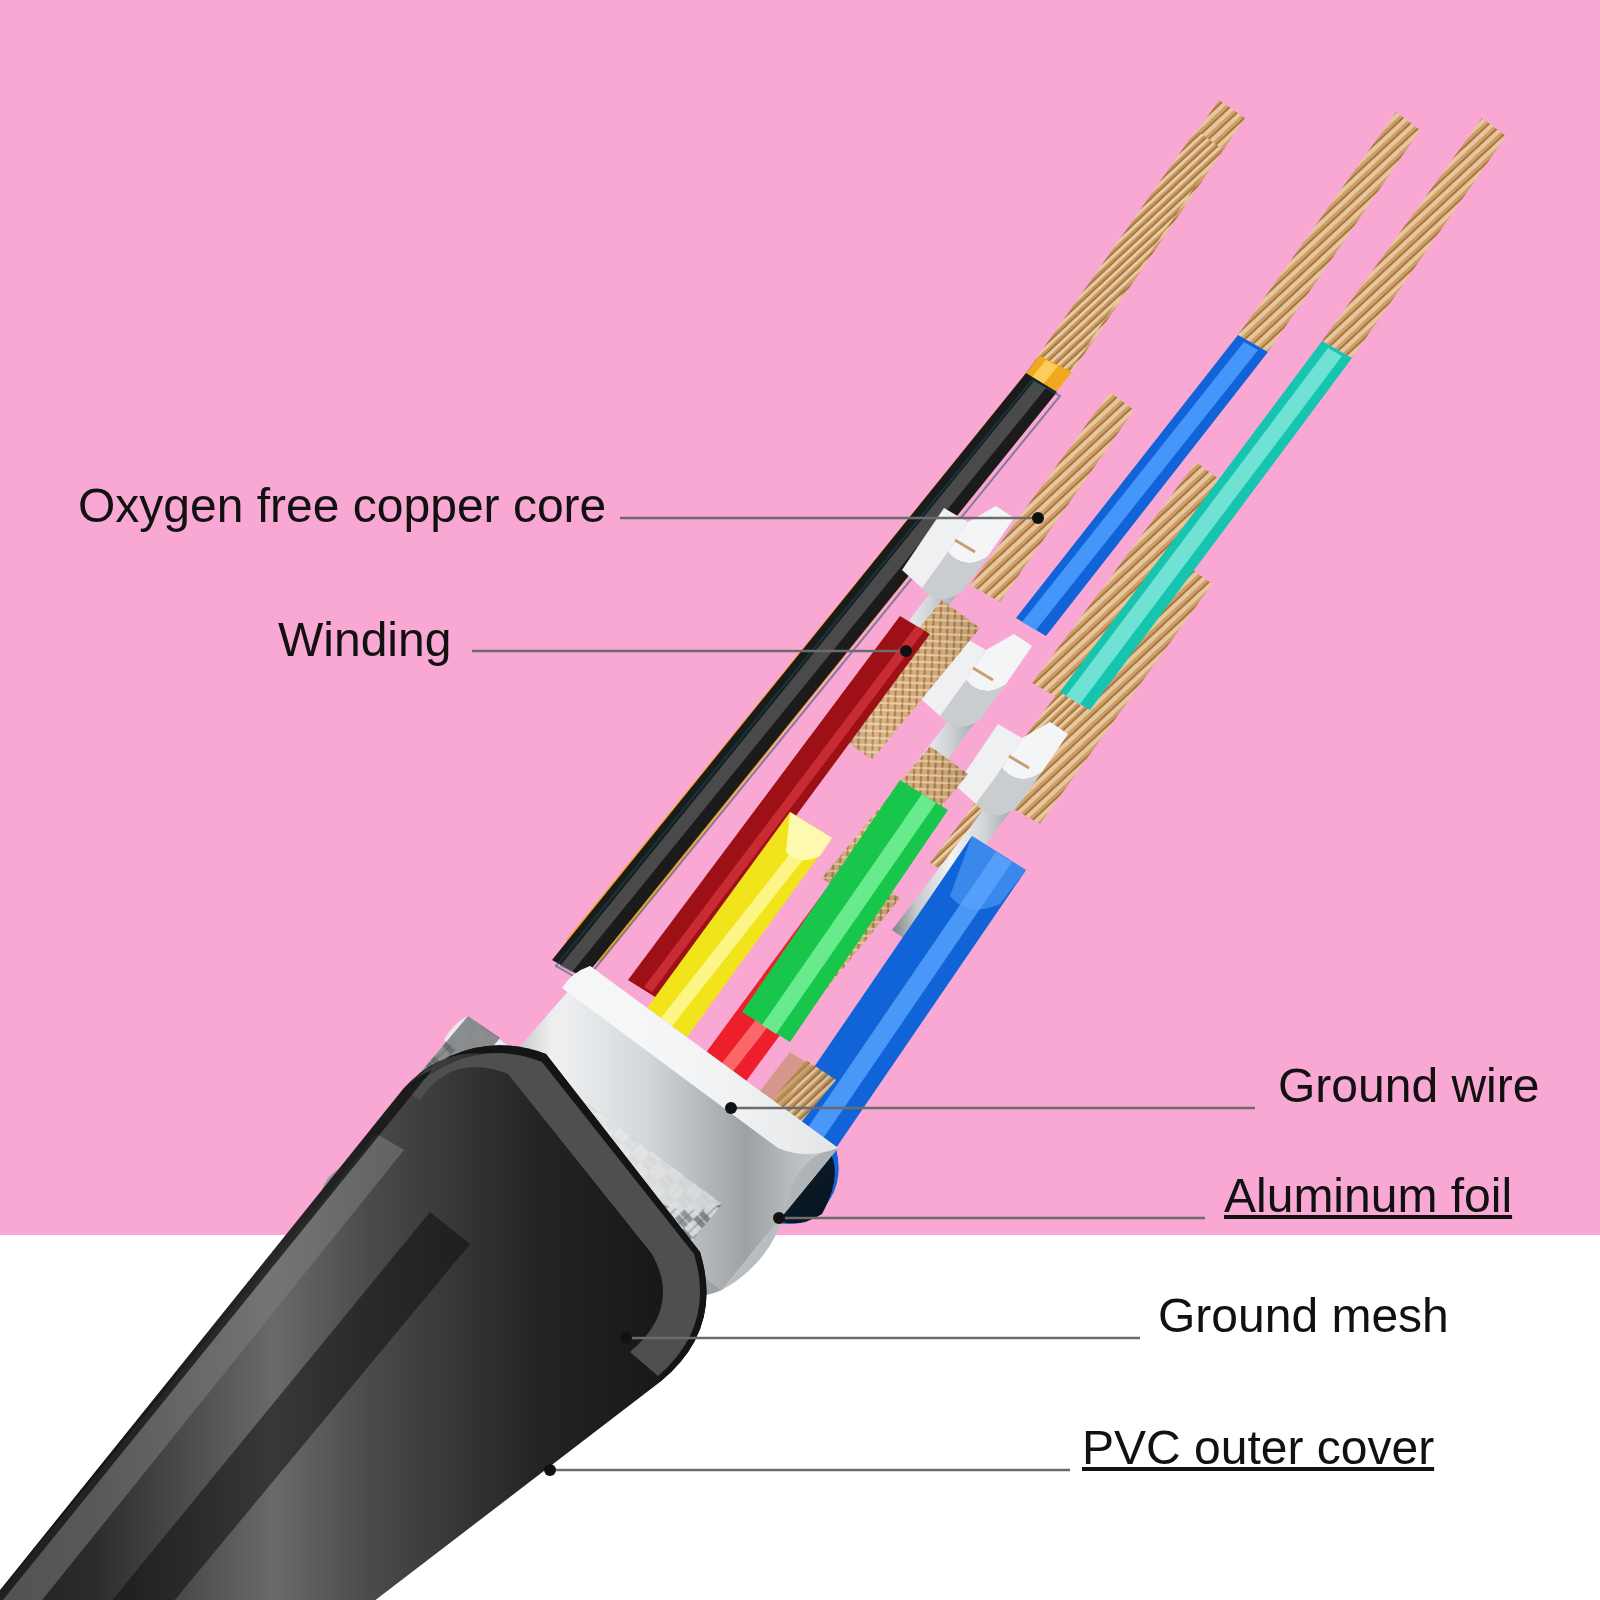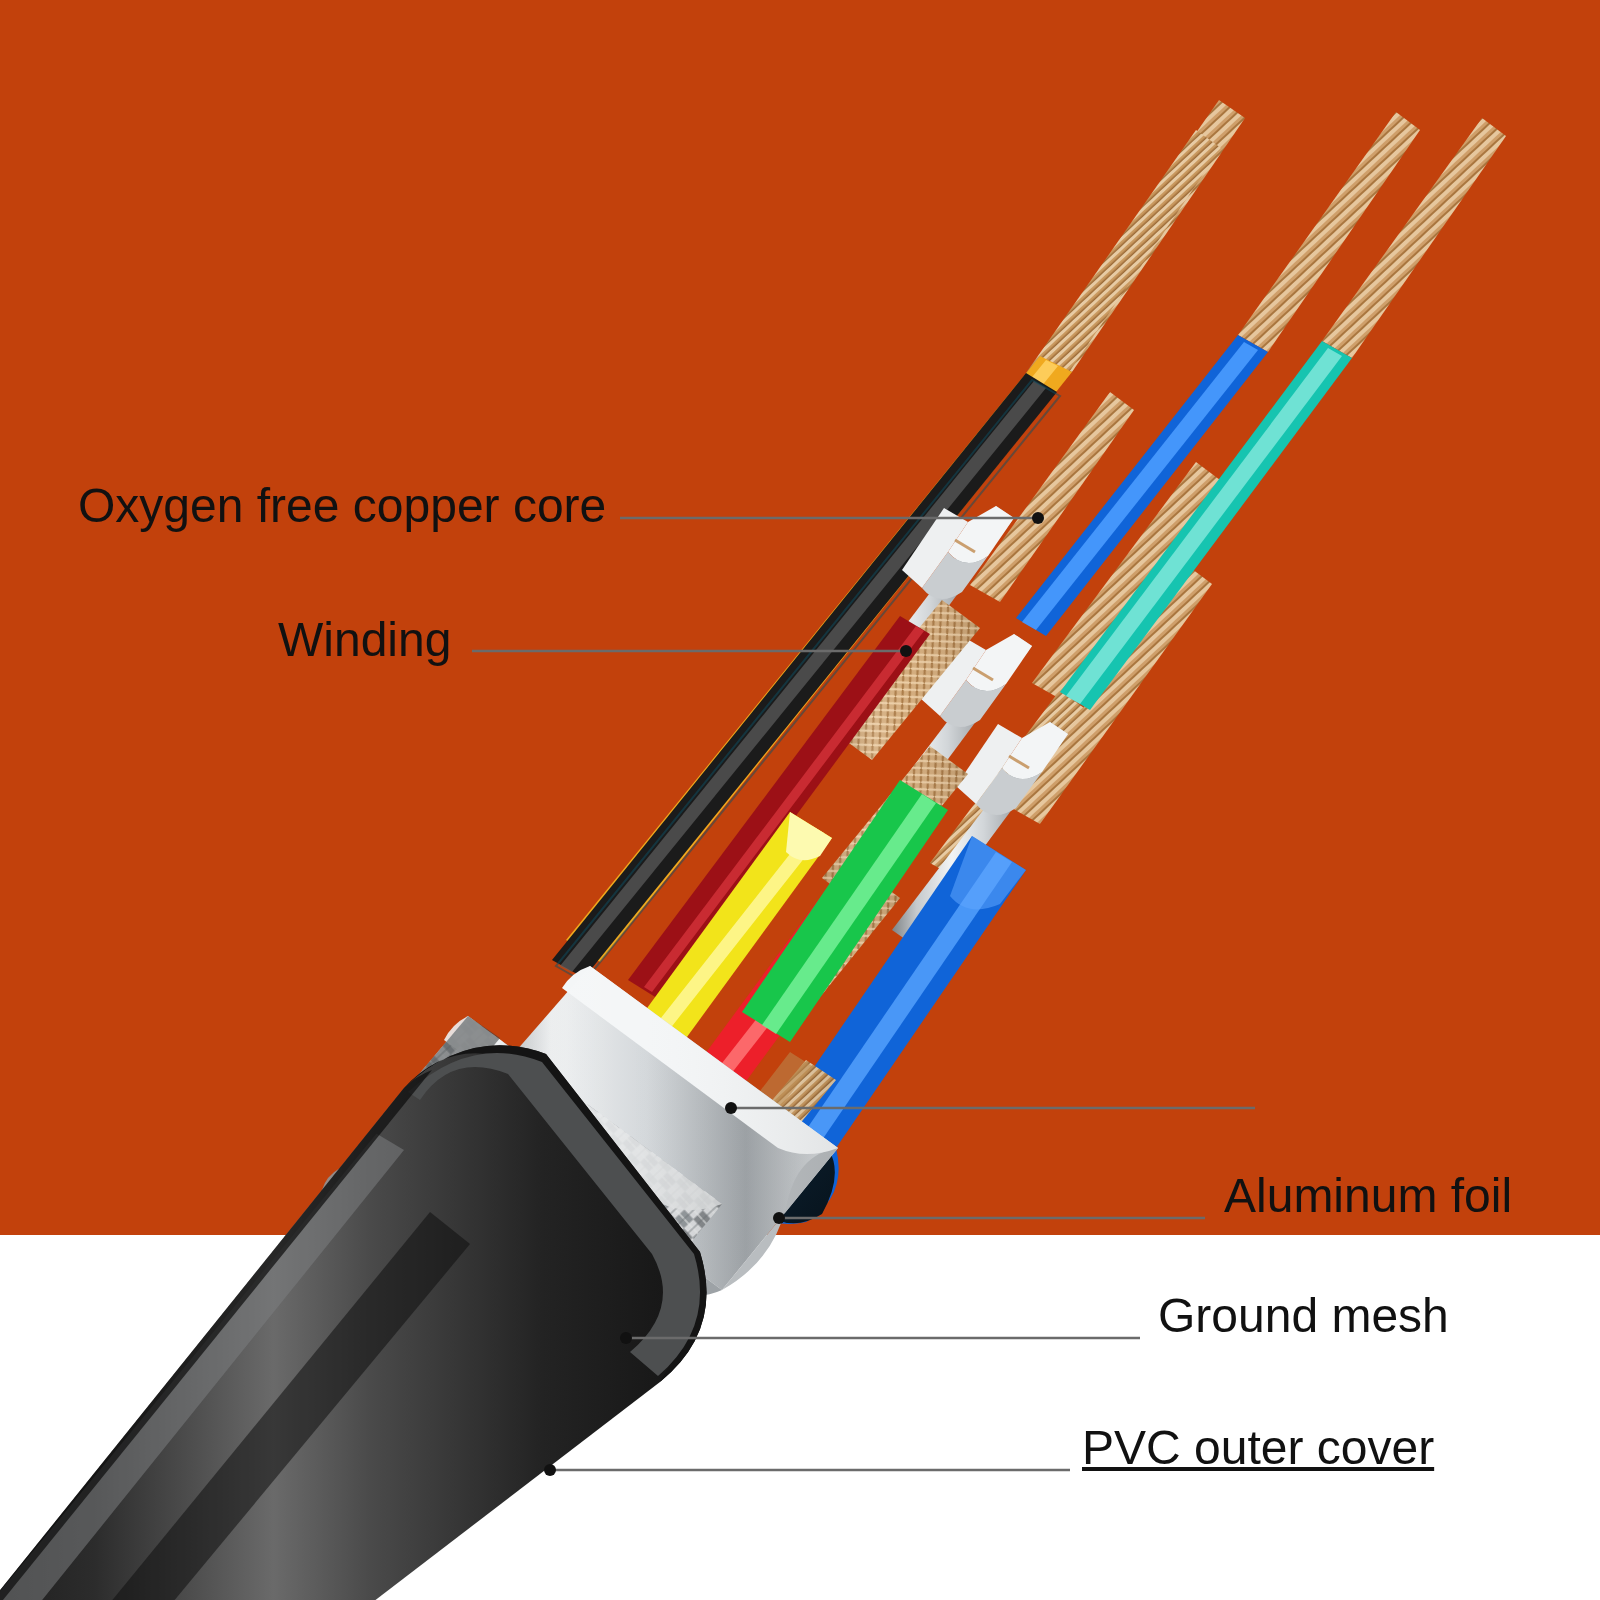--- a/index.html
+++ b/index.html
@@ -1,18 +1,18 @@
 <!DOCTYPE html>
 <html><head>
 <meta charset="utf-8">
 <style>
   html,body{margin:0;padding:0;background:#ffffff;}
   body{width:1600px;height:1600px;overflow:hidden;
        font-family:"Liberation Sans", sans-serif;}
-  #stage{position:relative;width:1600px;height:1235px;background:#c2410c;}
+  #stage{position:relative;width:1600px;height:1235px;background:#f9a8d4;}
   #art{position:absolute;left:0;top:0;width:1600px;height:1600px;}
   .lbl{position:absolute;color:#111111;font-size:48px;line-height:48px;
        white-space:nowrap;font-family:"Liberation Sans", sans-serif;}
   .lbl.r{text-align:left;}
   .lbl.l{text-align:right;}
 </style>
 </head>
 <body>
 
 <div id="stage">
@@ -238,17 +238,18 @@
         <circle cx="779" cy="1218" r="6" fill="#111111"></circle>
         <line x1="1140" y1="1338" x2="626" y2="1338" stroke="#6b6b6b" stroke-width="2.4"></line>
         <circle cx="626" cy="1338" r="6" fill="#111111"></circle>
         <line x1="1070" y1="1470" x2="550" y2="1470" stroke="#6b6b6b" stroke-width="2.4"></line>
         <circle cx="550" cy="1470" r="6" fill="#111111"></circle>
       </g>
   </svg>
 
   <div class="lbl l" style="top: 482px; left: 78px;">Oxygen free copper core</div>
   <div class="lbl l" style="top: 616px; left: 278px; text-align: center;">Winding</div>
-  <div class="lbl r" style="top: 1172px; left: 1224px;">Aluminum foil</div>
+  <div class="lbl r" style="top: 1062px; left: 1278px;">Ground wire</div>
+  <div class="lbl r" style="top: 1172px; left: 1224px; text-decoration: underline;">Aluminum foil</div>
   <div class="lbl r" style="top: 1292px; left: 1158px;">Ground mesh</div>
   <div class="lbl r" style="top: 1424px; left: 1082px; text-decoration: underline;">PVC outer cover</div>
 
 </div>
 
 </body></html>

